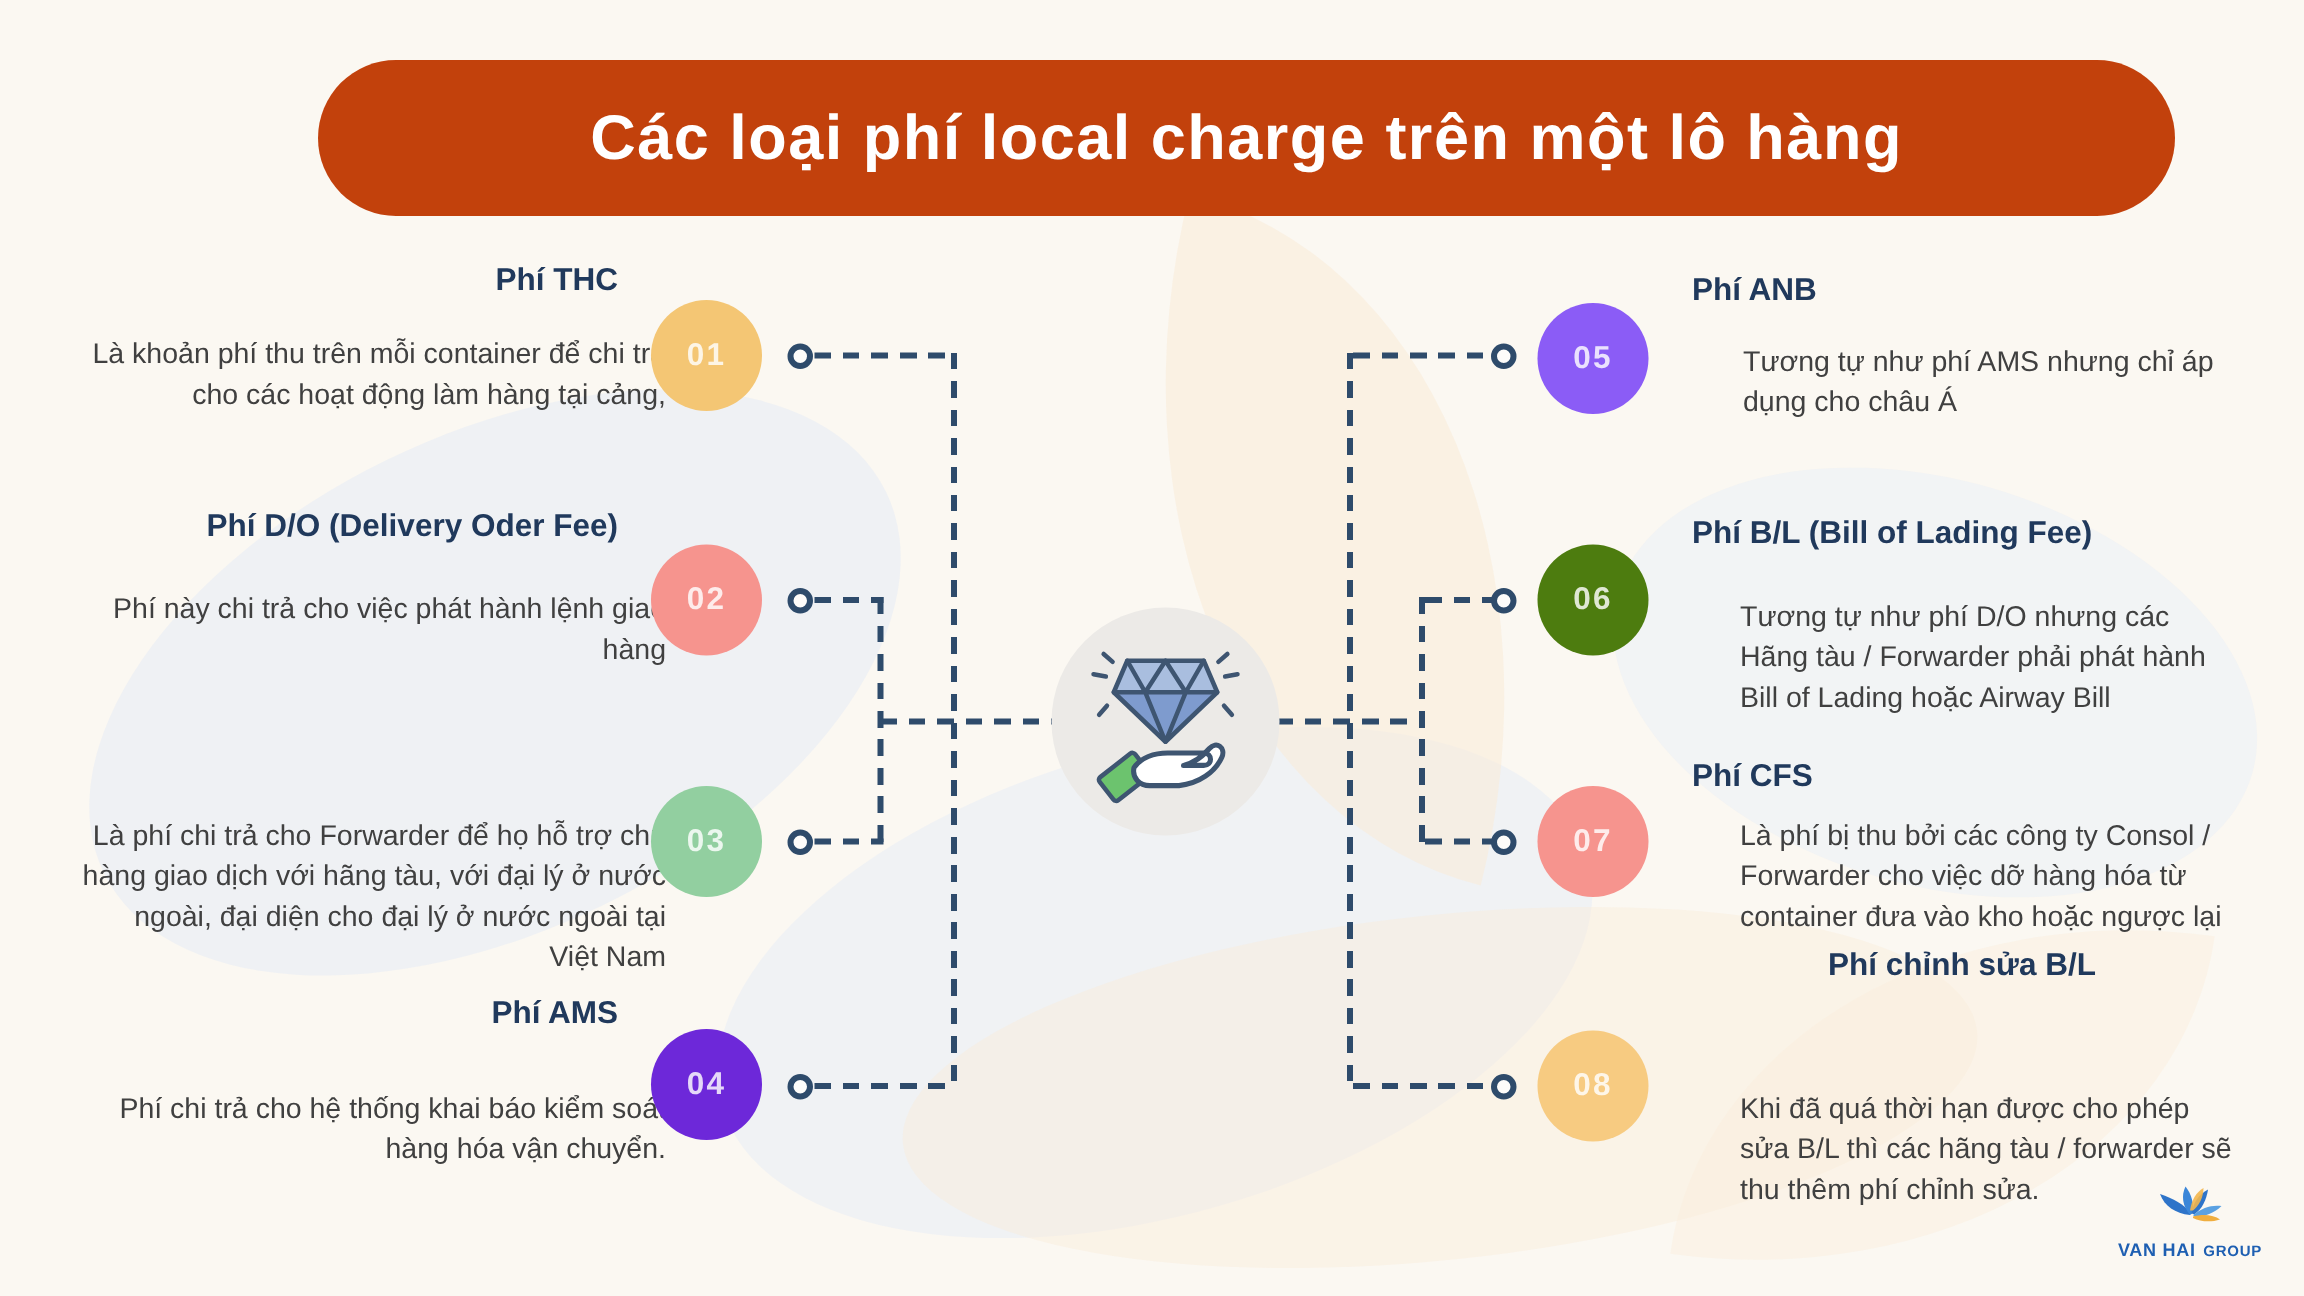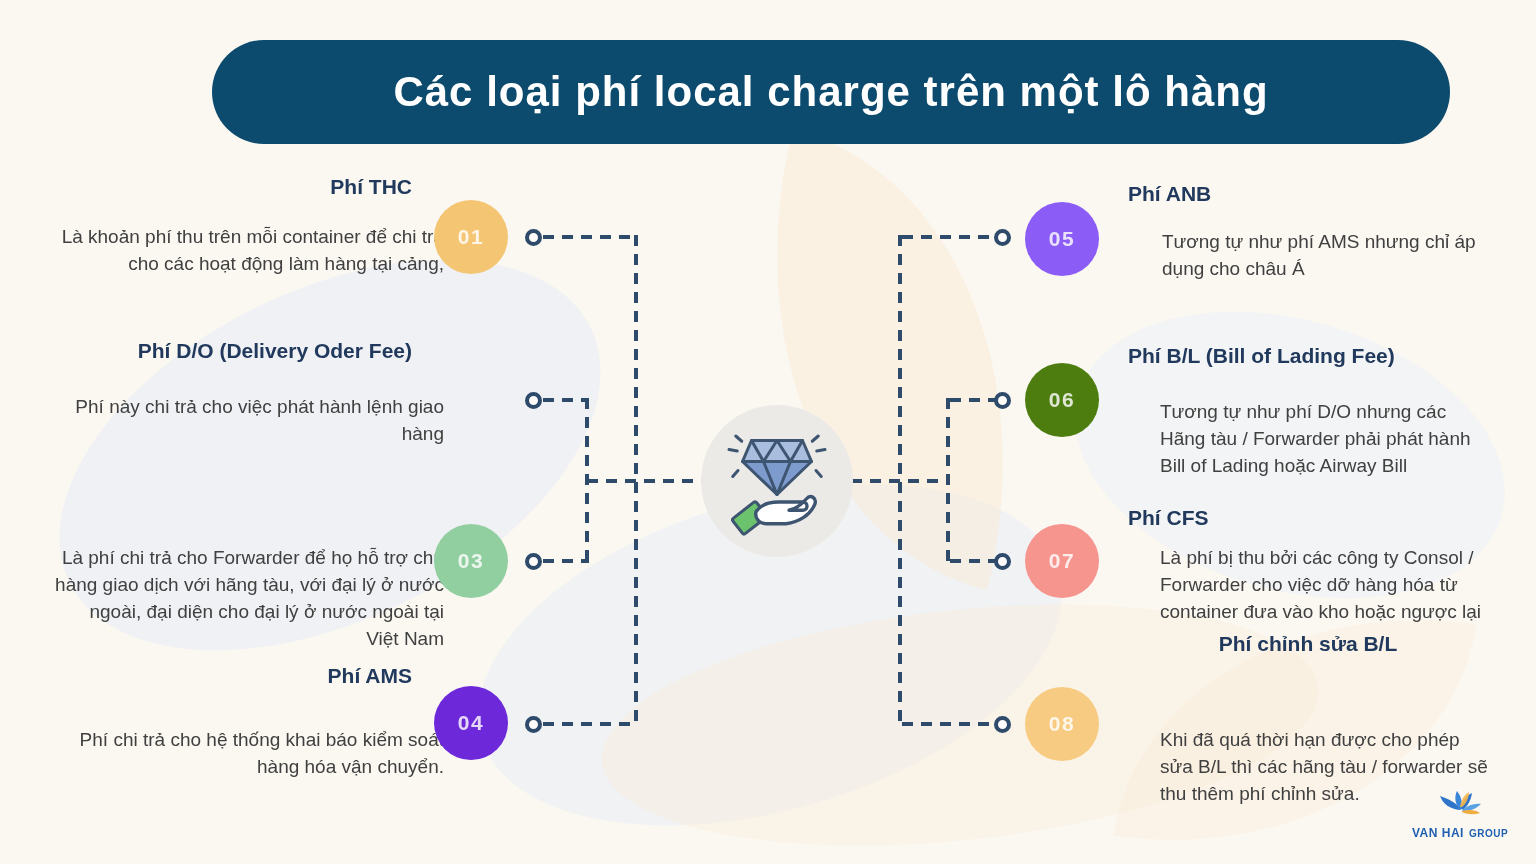--- a/index.html
+++ b/index.html
@@ -7,21 +7,21 @@
     position:relative;width:1536px;height:864px;margin:0 auto;
     background:#FBF8F2;overflow:hidden;
     font-family:"Liberation Sans", sans-serif;
   }
   
   .blob{position:absolute;border-radius:50%;pointer-events:none;}
   .leaf{position:absolute;pointer-events:none;}
   
   .banner{
     position:absolute;left:212px;top:40px;width:1238px;height:104px;
-    background:#0c4a6e;border-radius:60px;
+    background:#c2410c;border-radius:60px;
     display:flex;align-items:center;justify-content:center;
   }
   .banner h1{
     margin:0;color:#ffffff;font-size:42px;font-weight:700;letter-spacing:1px;
   }
   
   .circle{
     position:absolute;width:74px;height:74px;border-radius:50%;
     display:flex;align-items:center;justify-content:center;z-index:3;
   }
@@ -73,20 +73,23 @@
   </div>
 
   <div class="heading left" style="left:22px;top:175px;">Phí THC</div>
   <div class="desc left" style="left:22px;top:223px;">Là khoản phí thu trên mỗi container để chi trả cho các hoạt động làm hàng tại cảng,</div>
   <div class="circle" style="left: 434px; top: 200px; background: rgb(244, 198, 116);">
     <span class="num">01</span>
   </div>
 
   <div class="heading left" style="left:22px;top:339px;">Phí D/O (Delivery Oder Fee)</div>
   <div class="desc left" style="left:22px;top:393px;">Phí này chi trả cho việc phát hành lệnh giao hàng</div>
+  <div class="circle" style="left: 434px; top: 363px; background: rgb(246, 148, 142);">
+    <span class="num">02</span>
+  </div>
 
   <div class="desc left" style="left:22px;top:544px;">Là phí chi trả cho Forwarder để họ hỗ trợ chủ hàng giao dịch với hãng tàu, với đại lý ở nước ngoài, đại diện cho đại lý ở nước ngoài tại Việt Nam</div>
   <div class="circle" style="left: 434px; top: 524px; background: rgb(146, 207, 160);">
     <span class="num">03</span>
   </div>
 
   <div class="heading left" style="left:22px;top:664px;">Phí AMS</div>
   <div class="desc left" style="left:22px;top:726px;">Phí chi trả cho hệ thống khai báo kiểm soát hàng hóa vận chuyển.</div>
   <div class="circle" style="left: 434px; top: 686px; background: #6d28d9; justify-content: center;">
     <span class="num">04</span>

